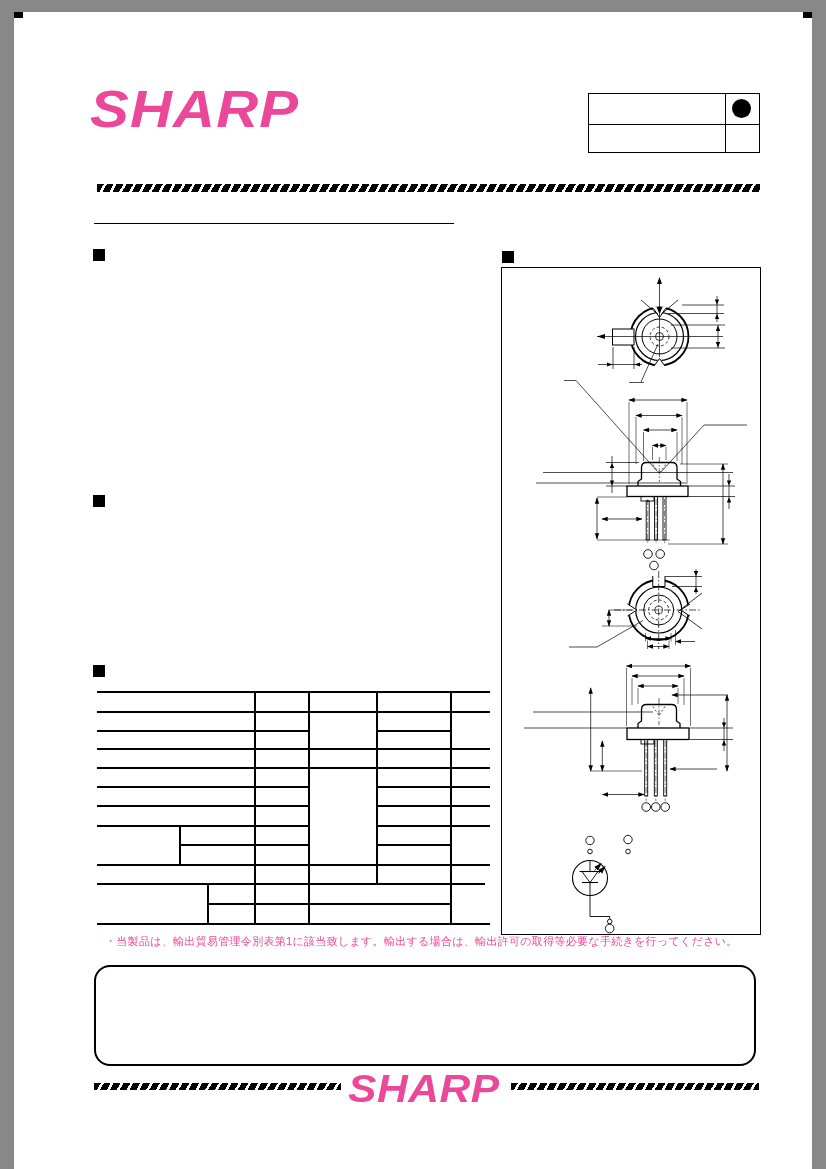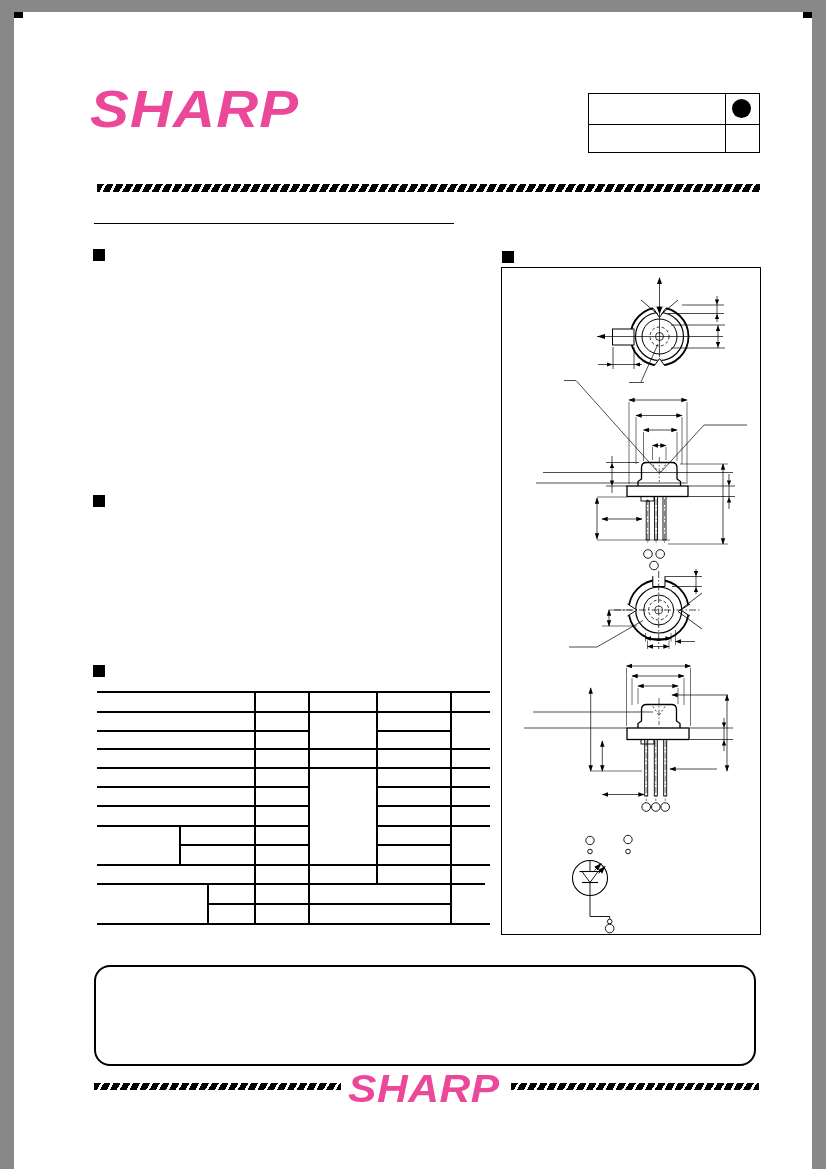--- a/index.html
+++ b/index.html
@@ -276,19 +276,20 @@
       <line x1="3" y1="234" x2="396" y2="234"></line>
       <line x1="161" y1="2" x2="161" y2="234"></line>
       <line x1="215" y1="2" x2="215" y2="234"></line>
       <line x1="283" y1="2" x2="283" y2="194"></line>
       <line x1="357" y1="2" x2="357" y2="234"></line>
       <line x1="86" y1="136" x2="86" y2="175"></line>
       <line x1="114" y1="194" x2="114" y2="234"></line>
     </g>
   </svg>
 
+  <div class="abs notice">・当製品は、輸出貿易管理令別表第1に該当致します。輸出する場合は、輸出許可の取得等必要な手続きを行ってください。</div>
 
   <div class="abs foot-box"></div>
   <div class="abs hatch hatch-bl"></div>
   <div class="abs logo-bottom">SHARP</div>
   <div class="abs hatch hatch-br"></div>
 
 </div>
 
 </body></html>

